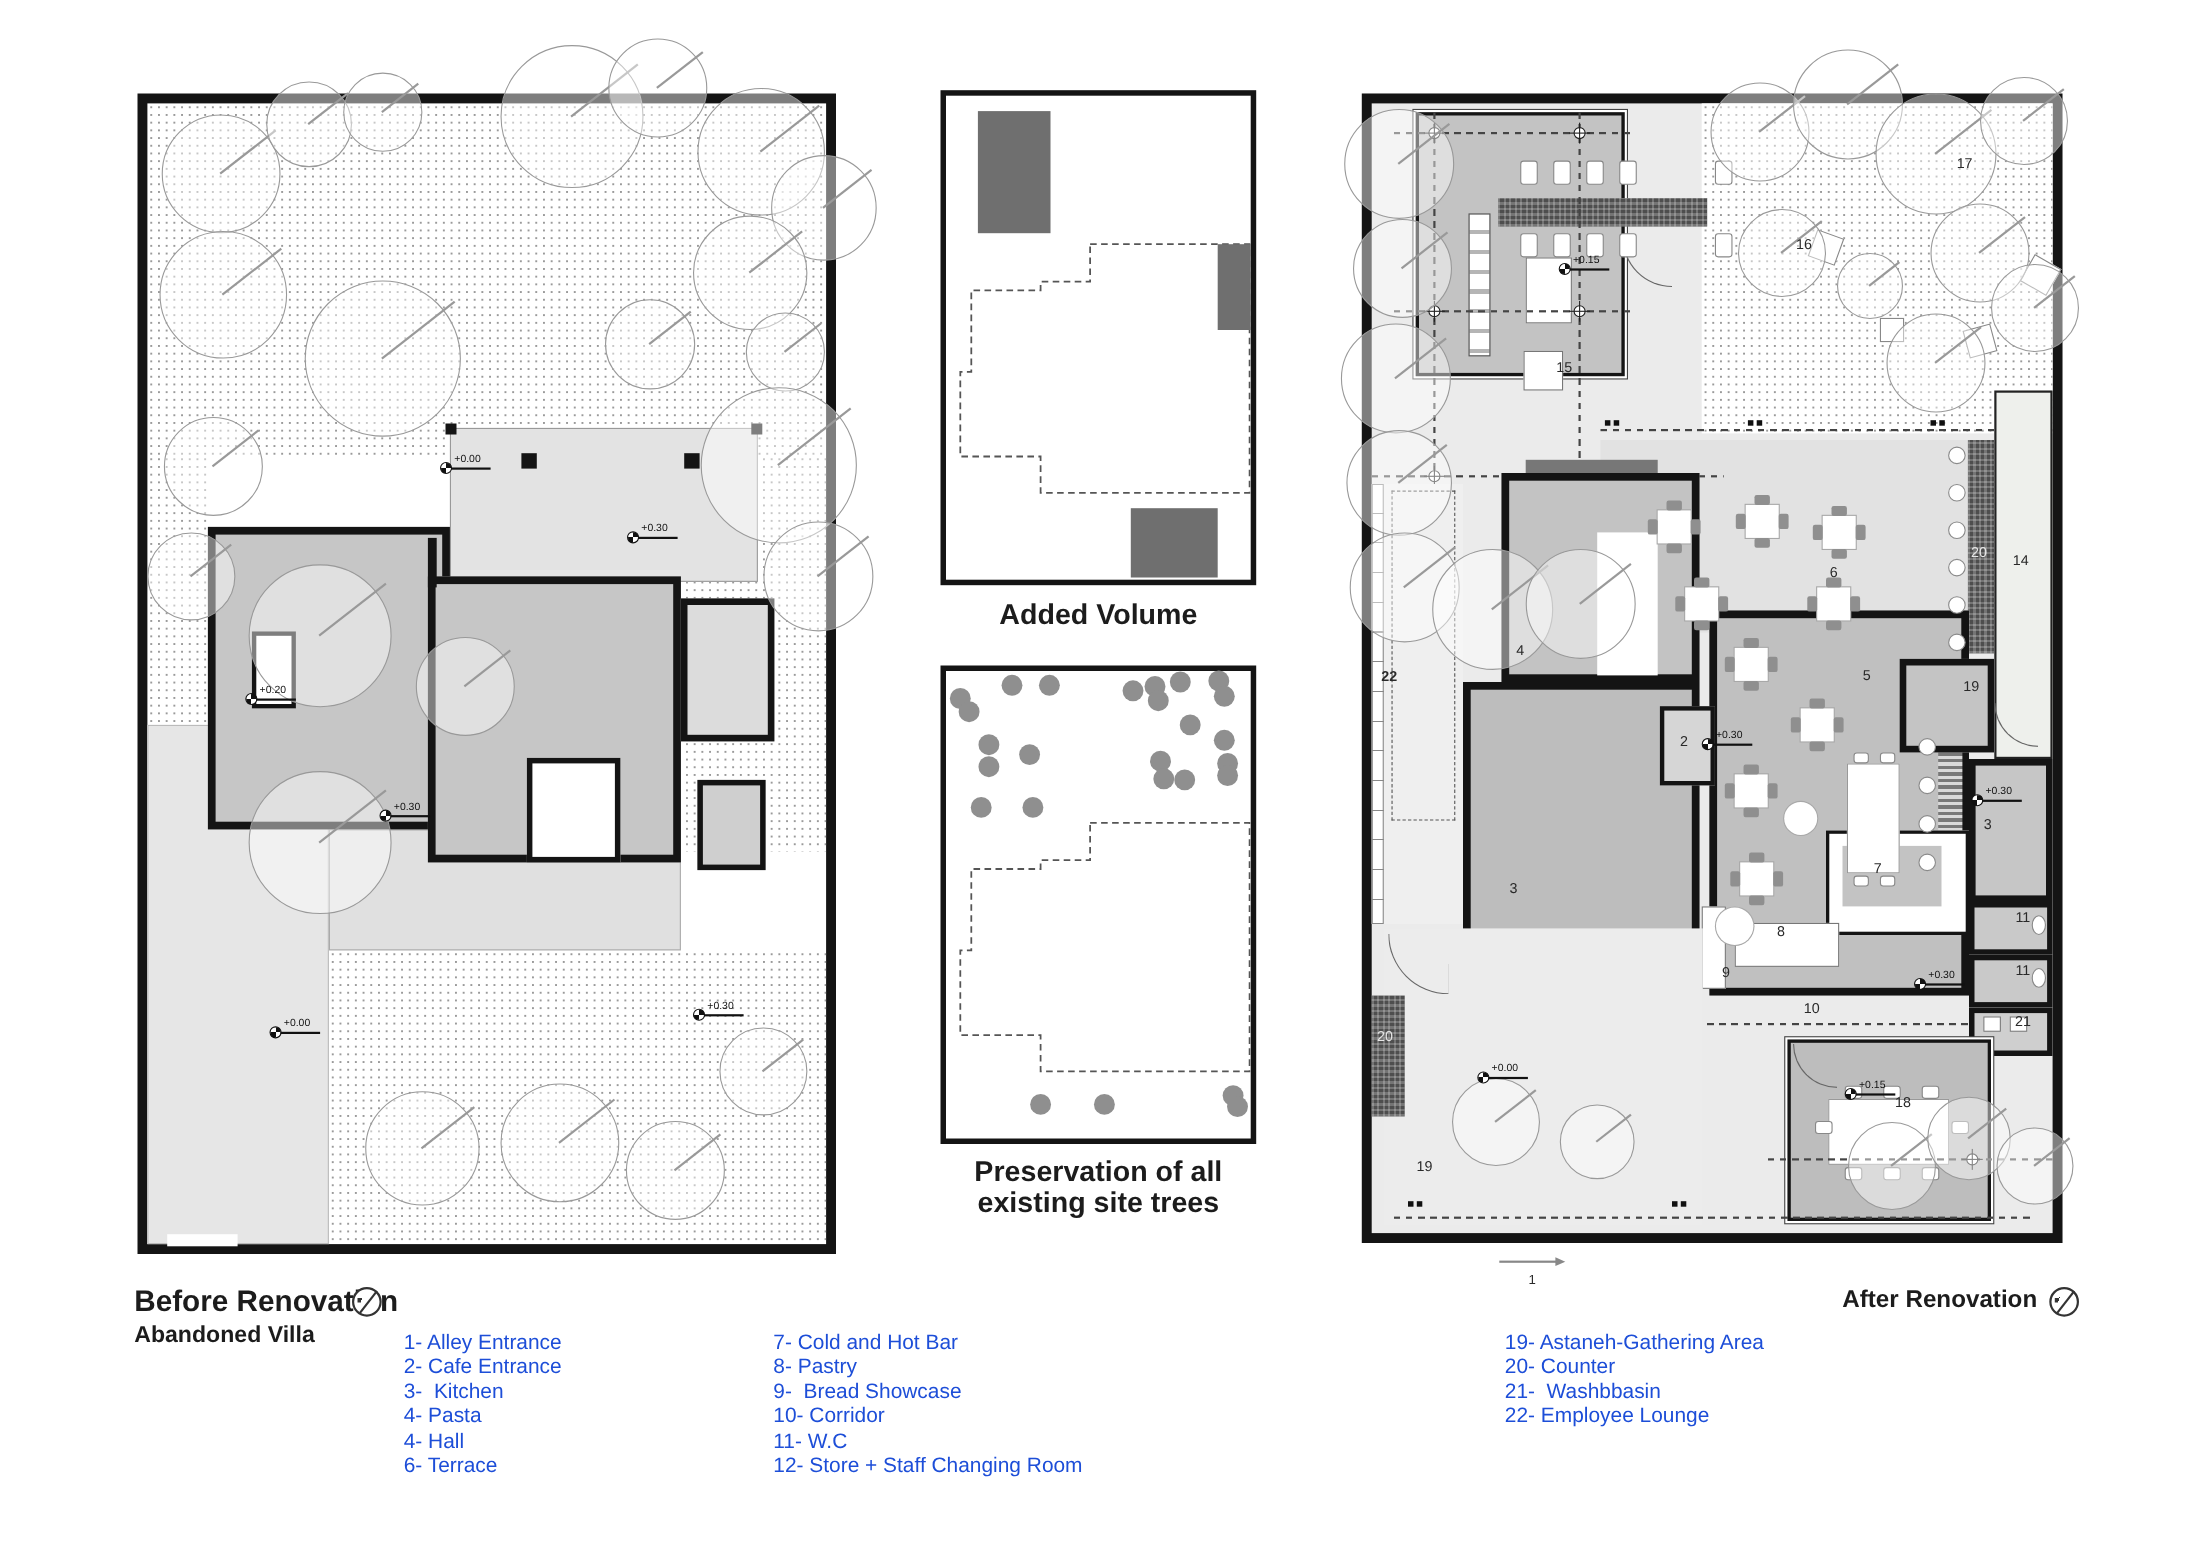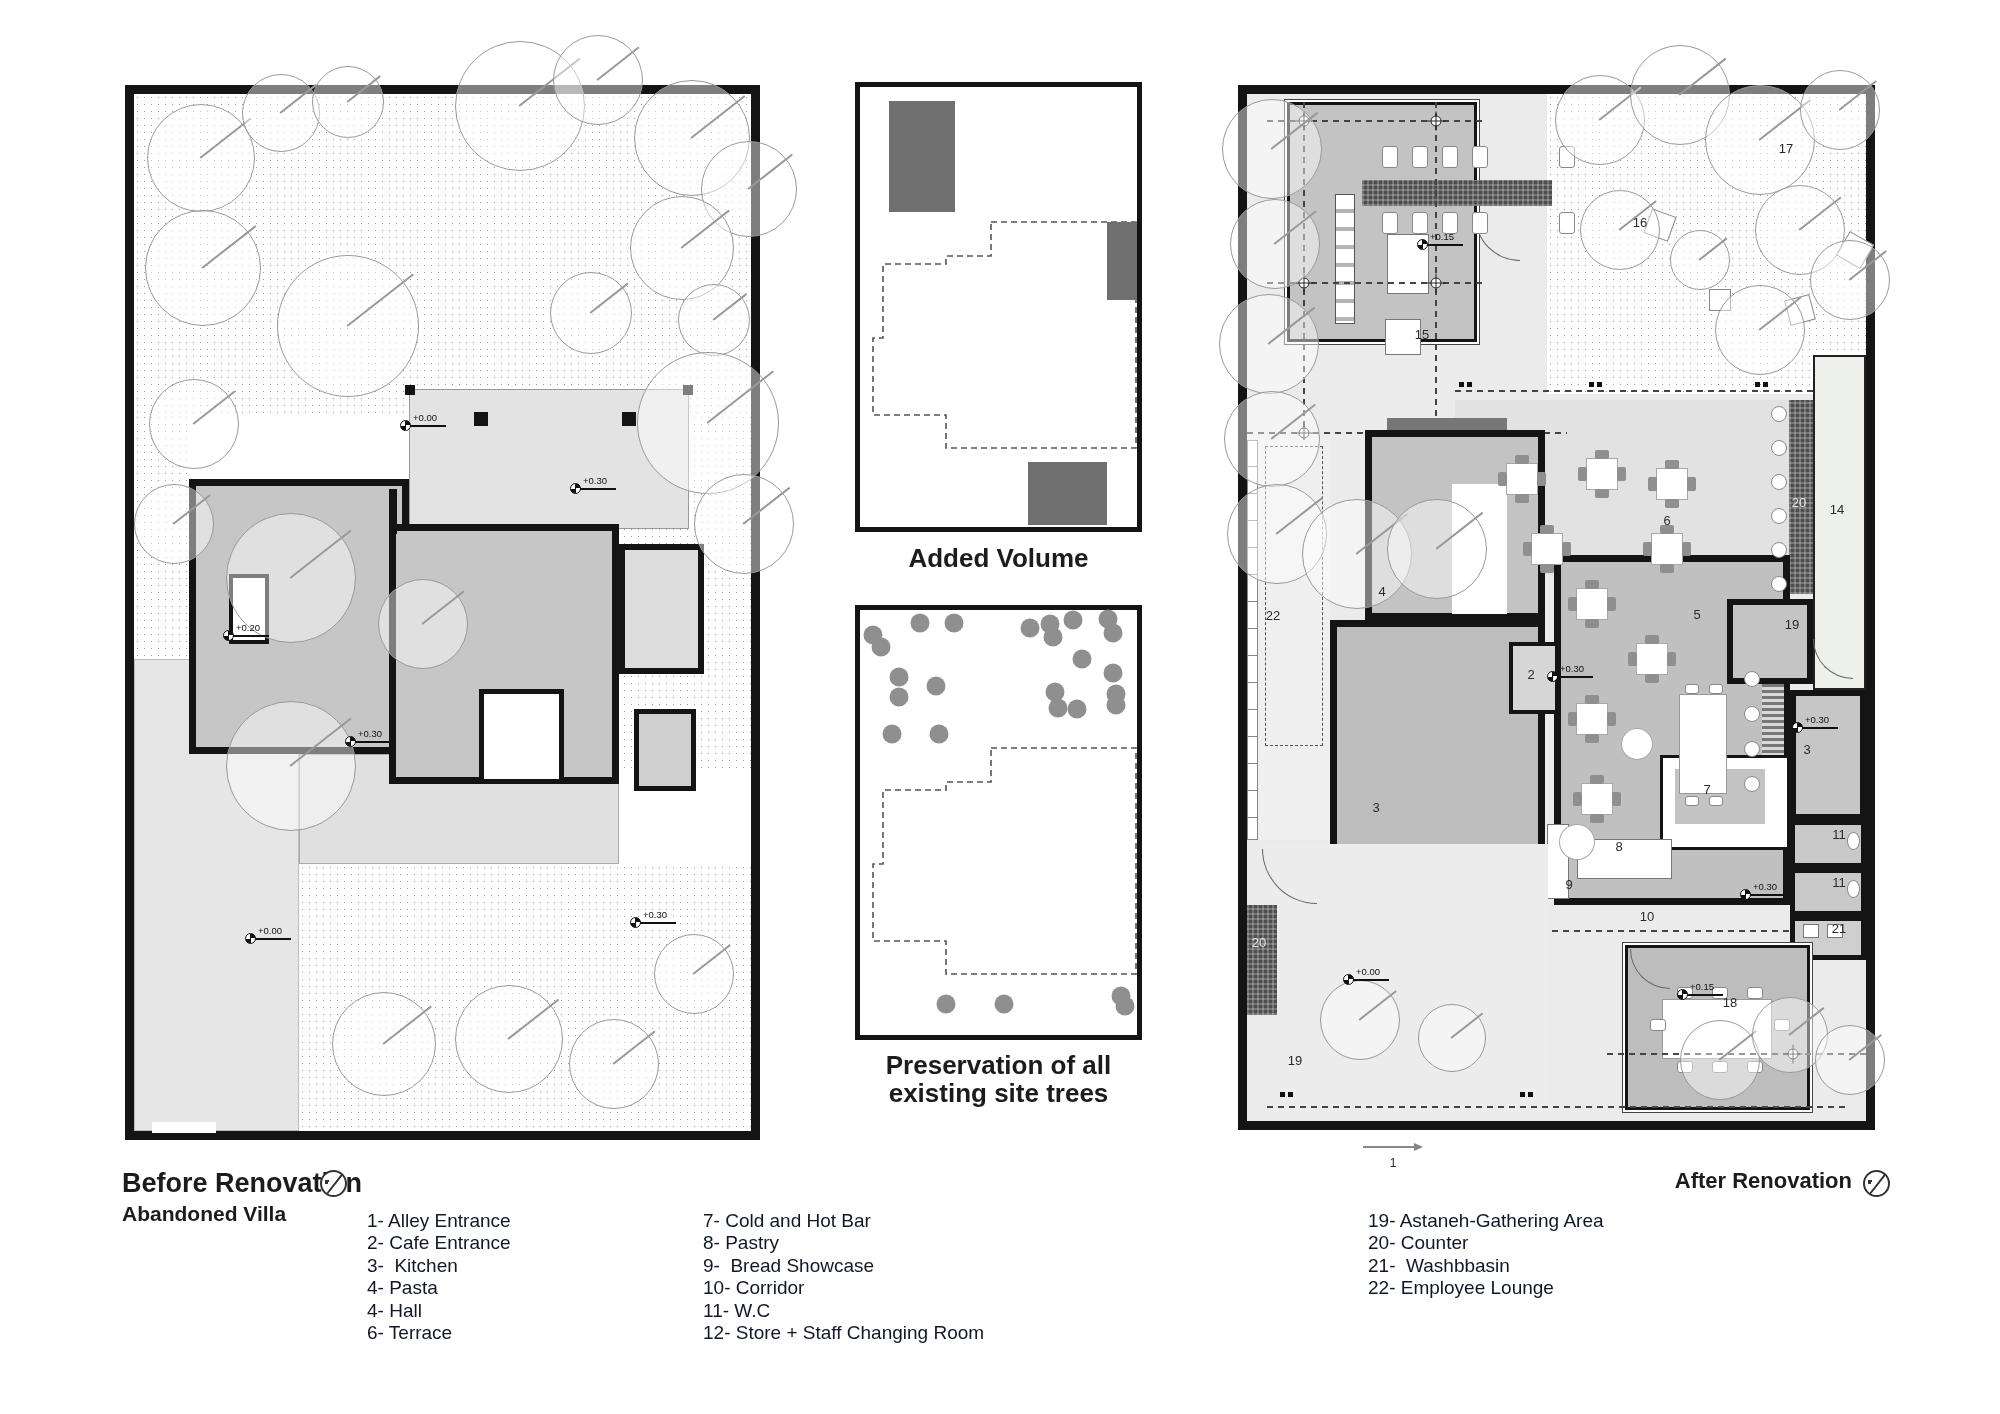--- a/index.html
+++ b/index.html
@@ -74,21 +74,21 @@
   .arc { position:absolute; border:1.2px solid #666; border-top:none; border-right:none;
     border-radius:0 0 0 100%; background:transparent; }
 
   .north { position:absolute; width:27px; height:27px; border:2px solid #333; border-radius:50%; background:#fff; }
   .north::after { content:""; position:absolute; left:12px; top:-1px; width:1.5px; height:25px;
     background:#333; transform:rotate(38deg); }
   .north::before { content:""; position:absolute; left:3px; top:3px; width:9px; height:9px;
     background:conic-gradient(from 200deg,#333 0 60deg,transparent 60deg); border-radius:50% 0 0 0; }
 
   .title { position:absolute; font-weight:bold; color:#1c1c1c; }
-  .legend-col { position:absolute; font-size:19px; color:#0f172a; line-height:22.4px; white-space:pre; }
+  .legend-col { position:absolute; font-size:19px; color:#1d4ed8; line-height:22.4px; white-space:pre; }
   .legend-col div { height:22.4px; }
 
   .ellipse { position:absolute; width:13px; height:18px; background:#fff; border:1px solid #888; border-radius:50%; }
   .planter { position:absolute; background:#fff; border:1.2px solid #888; }
   .arrow-line { position:absolute; height:1.5px; background:#888; }
   .arrow-head { position:absolute; width:0; height:0; border-left:9px solid #888;
     border-top:4px solid transparent; border-bottom:4px solid transparent; }
 </style>
 </head>
 <body>
@@ -470,21 +470,21 @@
           <div class="c"></div>
           <div class="l"></div>
           <div class="t">+0.00</div>
         </div>
       </div>
     <div id="after-rooms">
         <div class="lbl" style="left: 175px; top: 240px;">15</div>
         <div class="lbl" style="left: 393px; top: 128px;">16</div>
         <div class="lbl" style="left: 539px; top: 54px;">17</div>
         <div class="lbl" style="left: 135px; top: 497px;">4</div>
-        <div class="lbl" style="left: 26px; top: 521px;">22</div>
+        <div class="lbl" style="left: 16px; top: 521px; font-weight: bold;">22</div>
         <div class="lbl" style="left: 129px; top: 713px;">3</div>
         <div class="lbl" style="left: 284px; top: 580px;">2</div>
         <div class="lbl" style="left: 420px; top: 426px;">6</div>
         <div class="lbl" style="left: 450px; top: 520px;">5</div>
         <div class="lbl light" style="left: 552px; top: 408px;">20</div>
         <div class="lbl" style="left: 590px; top: 415px;">14</div>
         <div class="lbl" style="left: 545px; top: 530px;">19</div>
         <div class="lbl" style="left: 560px; top: 655px;">3</div>
         <div class="lbl" style="left: 460px; top: 695px;">7</div>
         <div class="lbl" style="left: 372px; top: 752px;">8</div>

